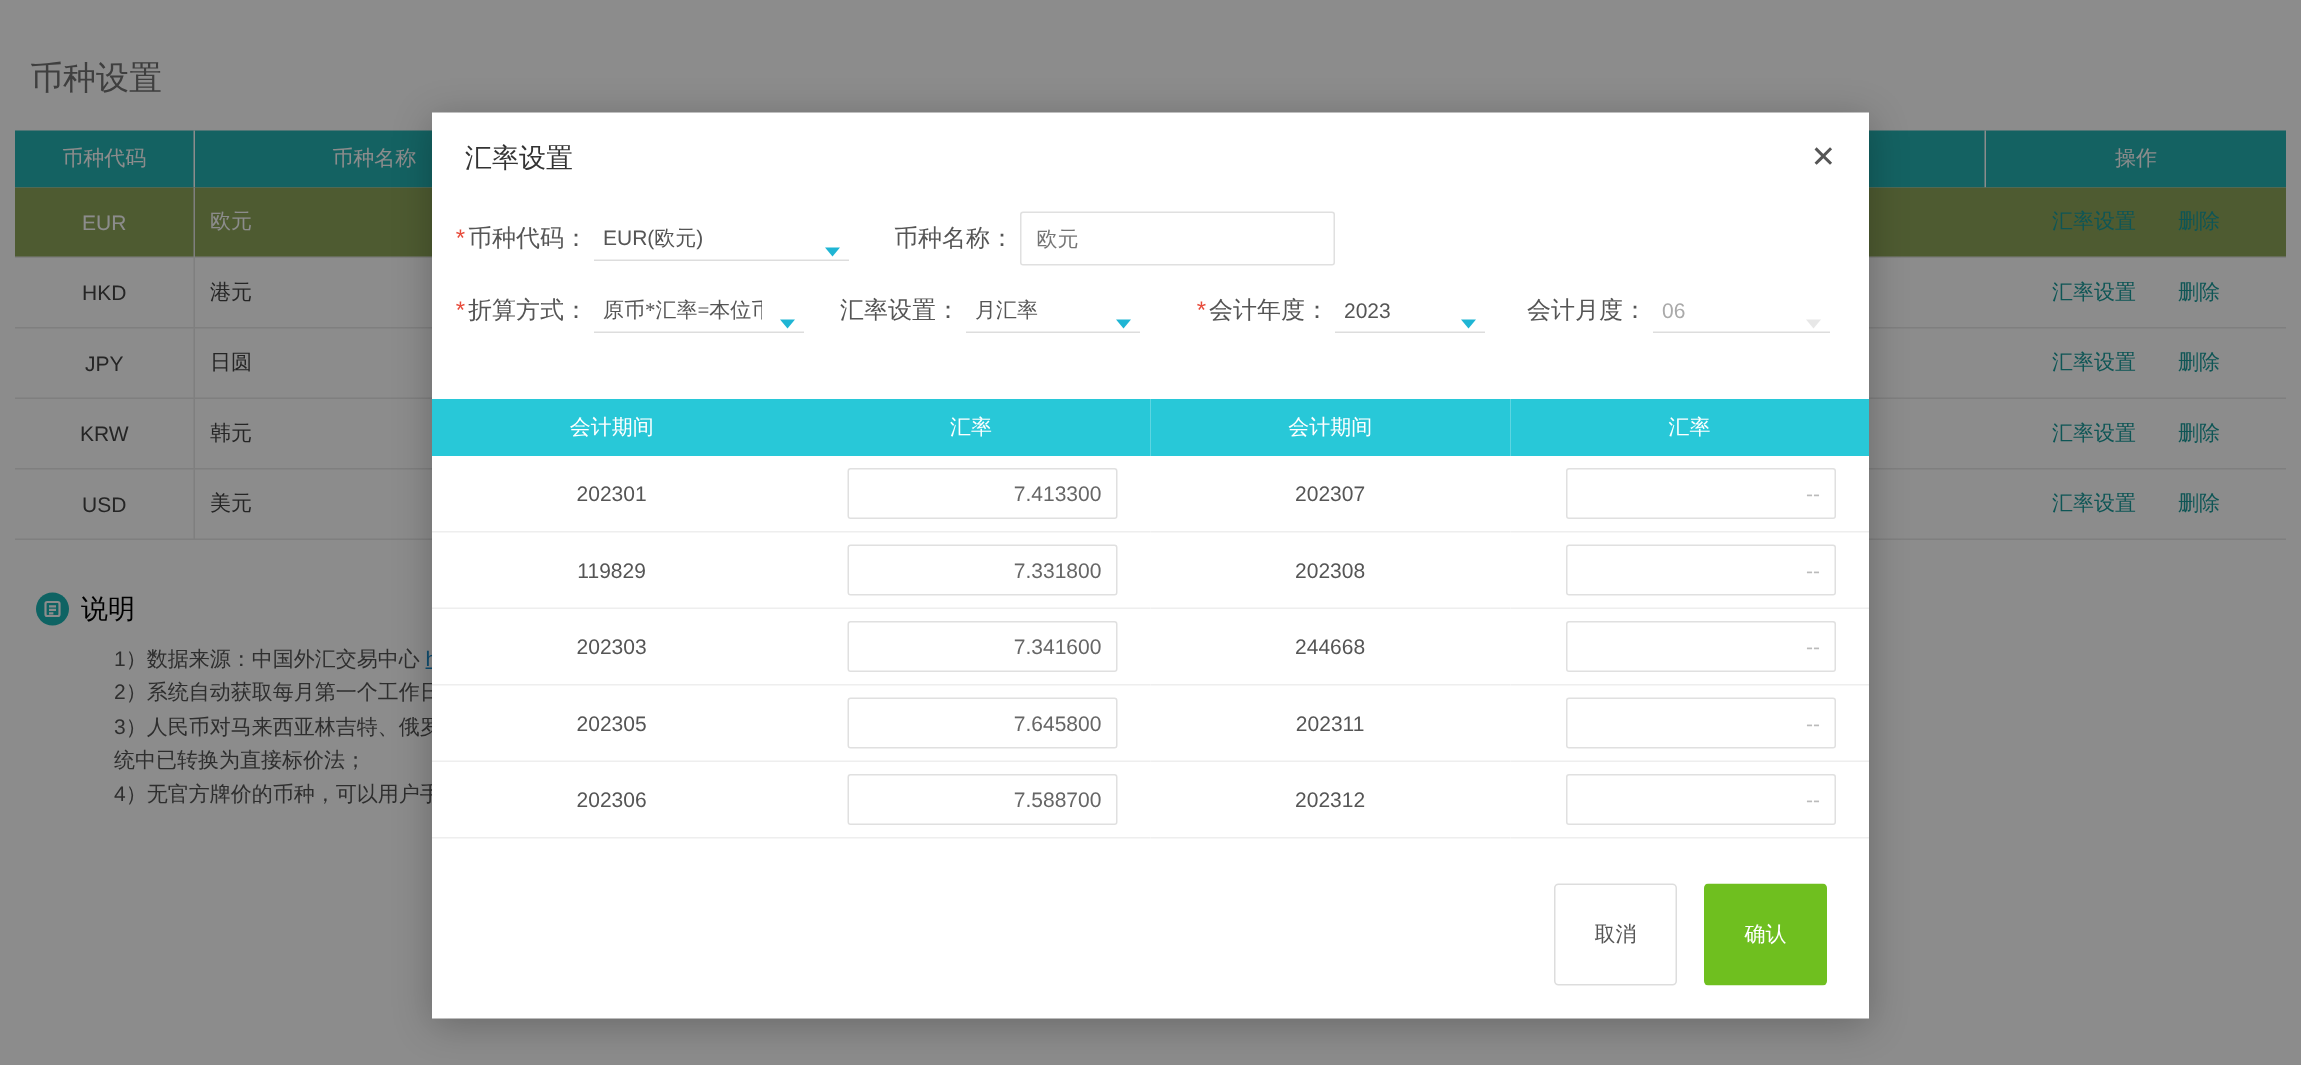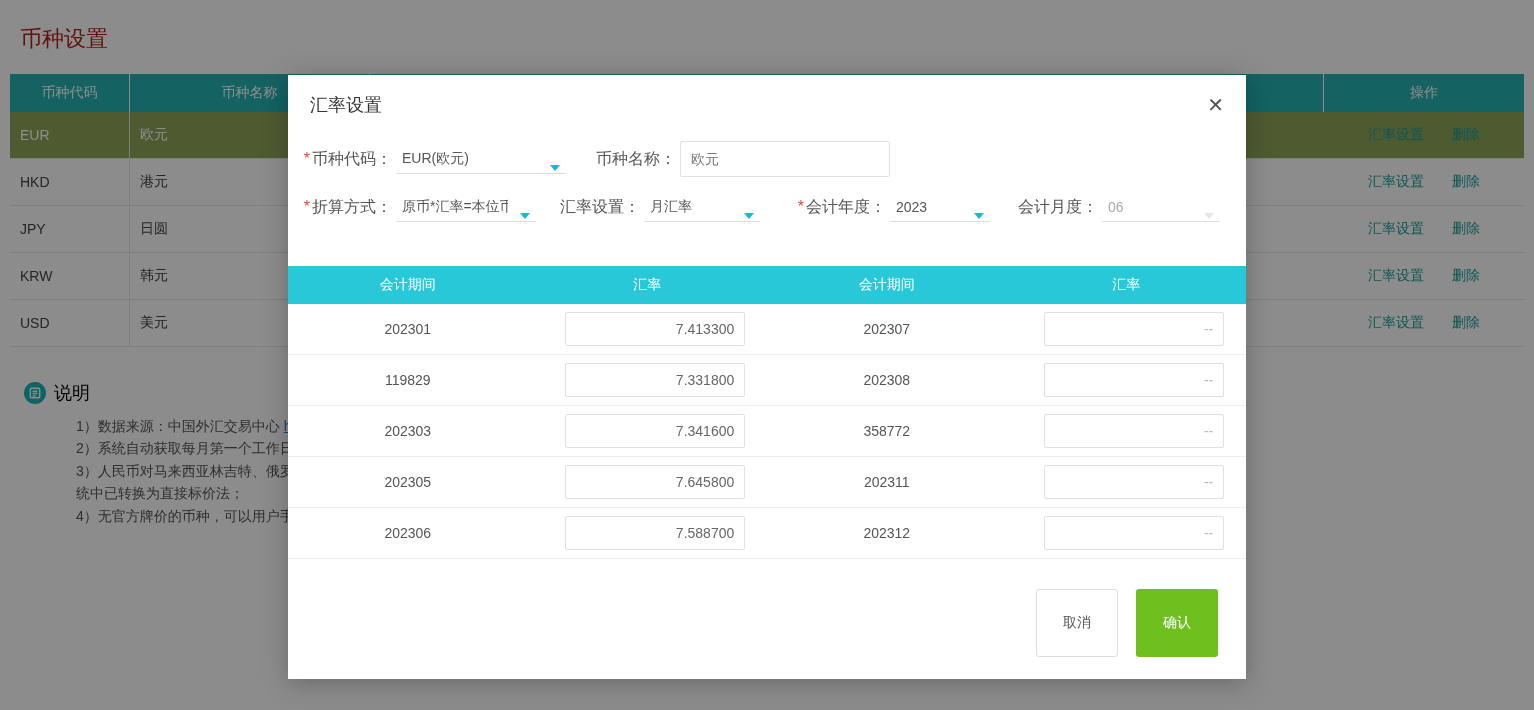--- a/index.html
+++ b/index.html
@@ -1,24 +1,24 @@
 <!DOCTYPE html>
 <html><head>
 <meta charset="utf-8">
 <style>
   * { box-sizing: border-box; margin: 0; padding: 0; font-family: "Microsoft YaHei", Arial, sans-serif; }
   body { background: #fff; color: #333; font-size: 14px; width: 1534px; height: 710px; overflow: hidden; position: relative; }
   
-  .page-title { font-size: 22px; font-weight: 500; padding: 24px 20px 20px 20px; color: #b91c1c; }
+  .page-title { font-size: 22px; font-weight: 500; padding: 37px 20px 20px 20px; color: #737373; }
   
   .main-table { width: calc(100% - 20px); margin: 0 10px; border-collapse: separate; border-spacing: 0; }
   .main-table th { background: #26b2b2; color: #fff; font-weight: 400; font-size: 14px; padding: 10px 8px; text-align: center; border-right: 1px solid #fff; }
   .main-table th:last-child { border-right: none; }
   .main-table td { padding: 14px 10px; border-bottom: 1px solid #e8e8e8; color: #444; }
-  .main-table td.code-cell { border-right: 1px solid #e8e8e8; margin-top: 12px; }
+  .main-table td.code-cell { text-align: center; border-right: 1px solid #e8e8e8; margin-top: 12px; }
   .main-table td.action-cell { text-align: center; }
   .main-table tr.highlighted td { background: #8fa65a; color: #fff; }
   .action-link { color: #1a9c9c; margin: 0 14px; cursor: pointer; }
   
   .info-box { margin: 34px 10px 0 24px; }
   .info-header { display: flex; align-items: center; gap: 8px; margin-bottom: 10px; }
   .info-icon { width: 22px; height: 22px; border-radius: 50%; background: #1ab5b5; display: inline-flex; align-items: center; justify-content: center; color: #fff; font-size: 14px; }
   .info-title { font-size: 18px; color: #000000; }
   .info-list { padding-left: 52px; color: #555; font-size: 14px; line-height: 1.6; }
   .info-list a { color: #1a8ccc; text-decoration: underline; }
@@ -143,21 +143,21 @@
         <div class="form-field" style="margin-left:30px">
           <span class="form-label" style="width:84px">币种名称：</span>
           <input class="text-input" placeholder="欧元" style="">
         </div>
       </div>
 
       <div class="form-row">
         <div class="form-field">
           <span class="form-label"><span class="req">*</span><span>折算方式：</span></span>
           <span class="select-wrap">
-            <input class="select-input" style="width: 140px;" value="原币*汇率=本位币">
+            <input class="select-input" style="width: 140px; font-family: Liberation Serif, serif;" value="原币*汇率=本位币">
             <span class="select-caret"><span class="caret-icon"></span></span>
           </span>
         </div>
         <div class="form-field" style="margin-left:24px">
           <span class="form-label" style="width:84px">汇率设置：</span>
           <span class="select-wrap">
             <input class="select-input" style="width: 116px;" value="月汇率">
             <span class="select-caret"><span class="caret-icon"></span></span>
           </span>
         </div>
@@ -202,21 +202,21 @@
           </tr>
           <tr>
             <td>119829</td>
             <td class="rate-cell"><input class="rate-input" value="7.331800" placeholder="--" style=""></td>
             <td>202308</td>
             <td class="rate-cell"><input class="rate-input" value="" placeholder="--" style=""></td>
           </tr>
           <tr>
             <td>202303</td>
             <td class="rate-cell"><input class="rate-input" value="7.341600" placeholder="--" style=""></td>
-            <td>358772</td>
+            <td>244668</td>
             <td class="rate-cell"><input class="rate-input" value="" placeholder="--" style=""></td>
           </tr>
           <tr>
             <td>202305</td>
             <td class="rate-cell"><input class="rate-input" value="7.645800" placeholder="--" style=""></td>
             <td>202311</td>
             <td class="rate-cell"><input class="rate-input" value="" placeholder="--" style=""></td>
           </tr>
           <tr>
             <td>202306</td>

